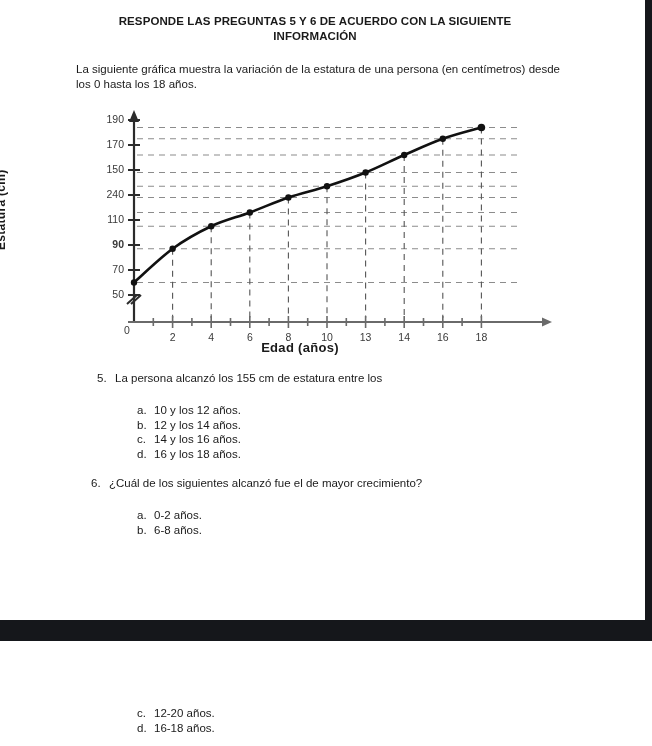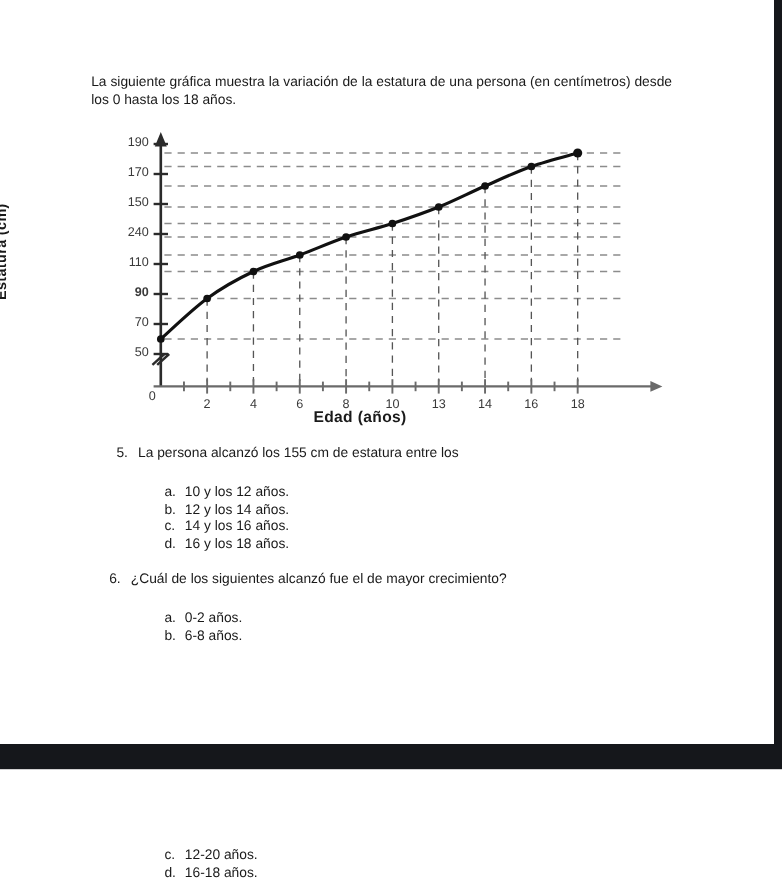--- a/index.html
+++ b/index.html
@@ -67,20 +67,22 @@
 </style>
 </head>
 <body>
 
 <div class="page">
 
   <div class="edge-strip"></div>
   <div class="black-band"></div>
 
   <div class="title">
+    <div>RESPONDE LAS PREGUNTAS 5 Y 6 DE ACUERDO CON LA SIGUIENTE</div>
+    <div>INFORMACIÓN</div>
   </div>
 
   <div class="intro">La siguiente gráfica muestra la variación de la estatura de una persona (en centímetros) desde los 0 hasta los 18 años.</div>
 
   <div class="chart">
     <div class="ylabel">Estatura (cm)</div>
     <div class="xlabel">Edad (años)</div>
     <svg class="plot" id="plot-svg" width="600" height="265">
         <line x1="137" y1="182.5" x2="522" y2="182.5" stroke="#8c8c8c" stroke-width="1.1" stroke-dasharray="6 5"></line>
         <line x1="137" y1="148.75" x2="522" y2="148.75" stroke="#8c8c8c" stroke-width="1.1" stroke-dasharray="6 5"></line>

